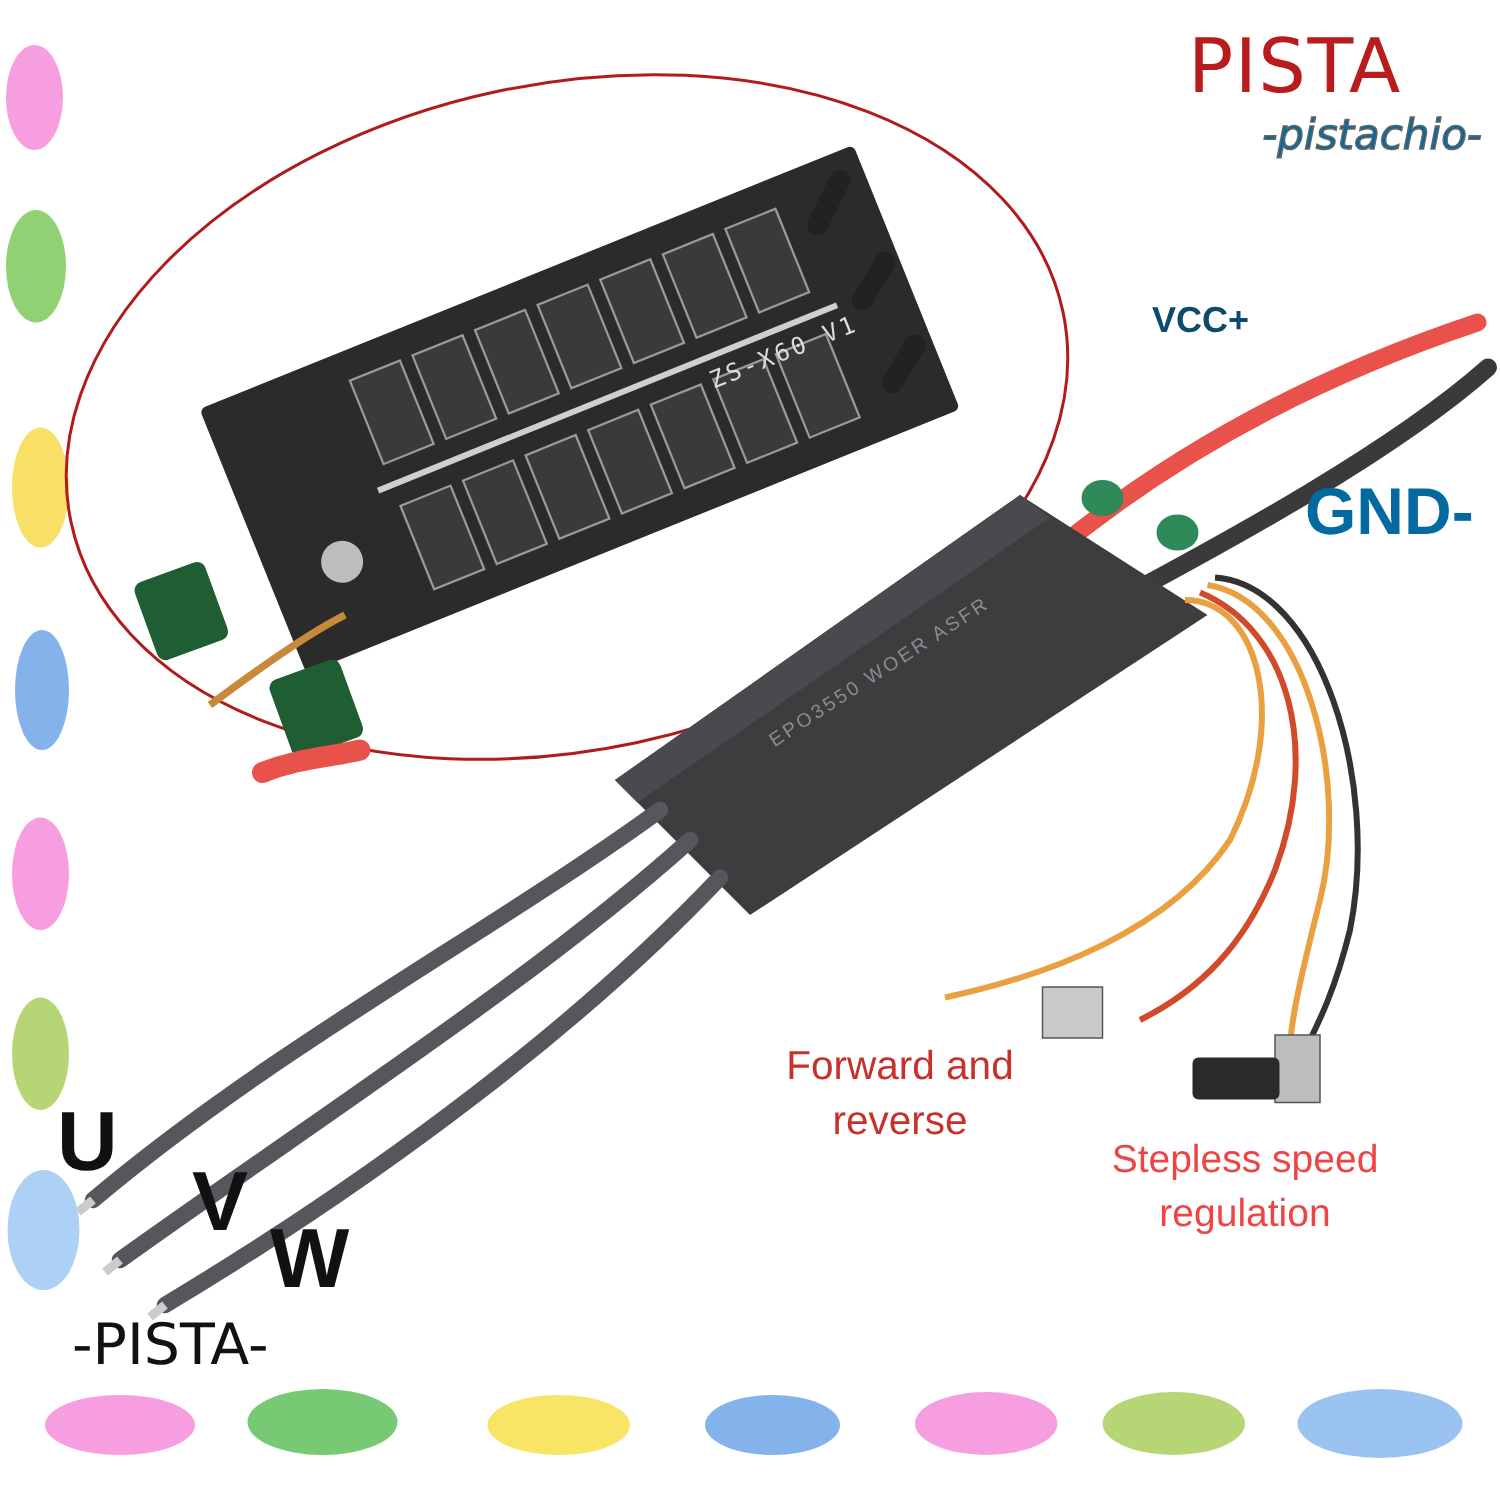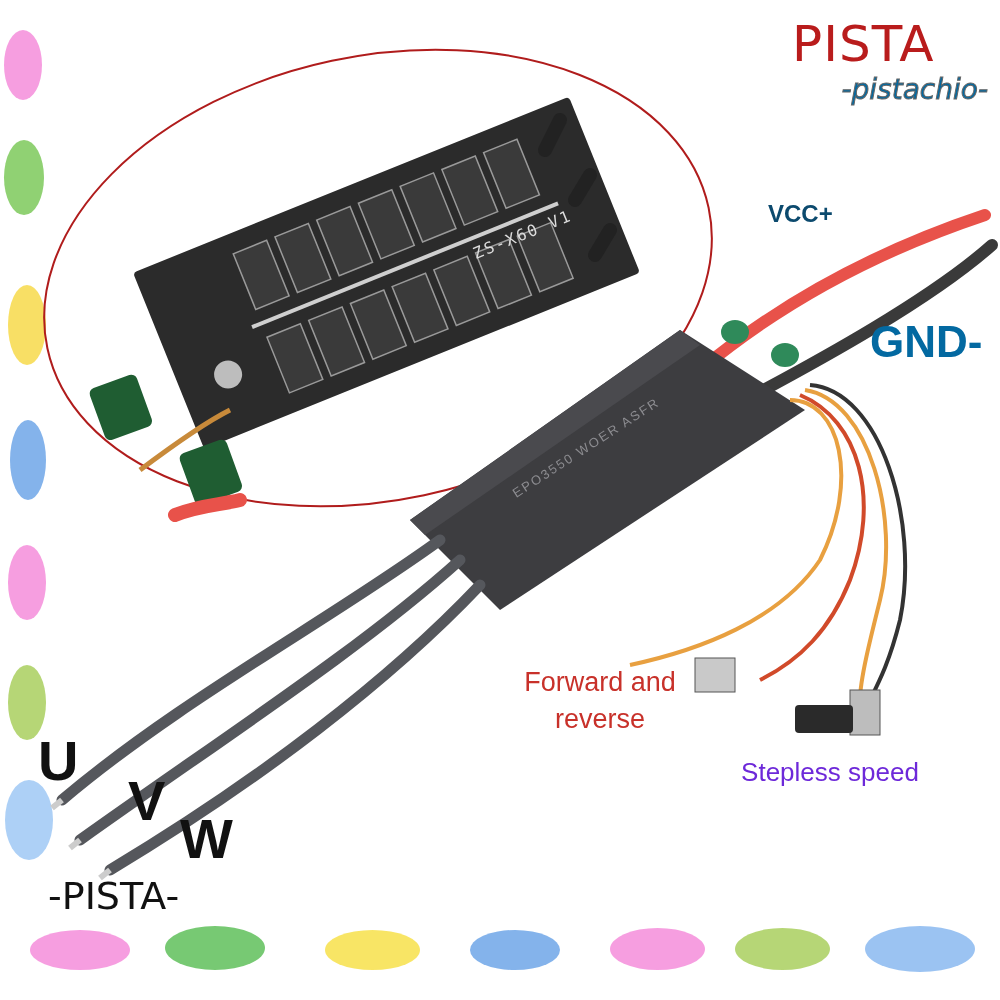--- a/index.html
+++ b/index.html
@@ -1,21 +1,21 @@
 <!DOCTYPE html>
 <html><head>
 <meta charset="utf-8">
 <style>
   html,body{margin:0;padding:0;}
   body{width:1000px;height:1000px;position:relative;overflow:hidden;background:#fff;font-family:"Liberation Sans",sans-serif;}
   .abs{position:absolute;}
   .blob{position:absolute;border-radius:50%;opacity:.85;}
   .brand{font-family:"DejaVu Sans",sans-serif;}
   .label-red{color:#c8312a;}
-  .label-green{color:#6d28d9;}
+  .label-green{color:#ef4444;}
 </style>
 </head>
 <body>
 
 <div class="blob" style="left:4px;top:30px;width:38px;height:70px;background:#f48ddb;"></div>
 <div class="blob" style="left:4px;top:140px;width:40px;height:75px;background:#7dc95a;"></div>
 <div class="blob" style="left:8px;top:285px;width:38px;height:80px;background:#f7d94a;"></div>
 <div class="blob" style="left:10px;top:420px;width:36px;height:80px;background:#6fa6e8;"></div>
 <div class="blob" style="left:8px;top:545px;width:38px;height:75px;background:#f48ddb;"></div>
 <div class="blob" style="left:8px;top:665px;width:38px;height:75px;background:#a9cf5e;"></div>
@@ -97,26 +97,27 @@
   <line x1="110" y1="870" x2="100" y2="878" stroke="#ccc" stroke-width="6"></line>
 </svg>
 
 <div class="abs" style="left:470px;top:225px;color:#ddd;font-size:16px;letter-spacing:2px;transform:rotate(-22deg);font-family:'DejaVu Sans Mono',monospace;">ZS-X60 V1</div>
 
 <div class="abs" style="left:500px;top:440px;color:#8c8c90;font-size:13px;letter-spacing:2px;transform:rotate(-33deg);white-space:nowrap;">EPO3550  WOER  ASFR</div>
 
 <div class="abs" style="left:768px;top:200px;font-size:24px;font-weight:bold;color:#0c4a6e;">VCC+</div>
 <div class="abs" style="left:870px;top:293px;font-size:44px;font-weight:bold;color:#0369a1;margin-top:24px;">GND-</div>
 
-<div class="abs label-red" style="left:490px;top:664px;width:220px;text-align:center;font-size:27px;line-height:37px;">
+<div class="abs label-red" style="left:490px;top:692px;width:220px;text-align:center;font-size:27px;line-height:37px;">
   <div>Forward and</div>
   <div>reverse</div>
 </div>
 
 <div class="abs label-green" style="left:720px;top:754px;width:220px;text-align:center;font-size:26px;line-height:36px;">
   <div>Stepless speed</div>
+  <div>regulation</div>
 </div>
 
 <div class="abs" style="left:38px;top:728px;font-size:56px;font-weight:bold;color:#111;">U</div>
 <div class="abs" style="left:128px;top:768px;font-size:56px;font-weight:bold;color:#111;">V</div>
 <div class="abs" style="left:180px;top:806px;font-size:56px;font-weight:bold;color:#111;">W</div>
 
 <div class="abs brand" style="left:48px;top:874px;font-size:38px;color:#111;">-PISTA-</div>
 
 </body></html>

